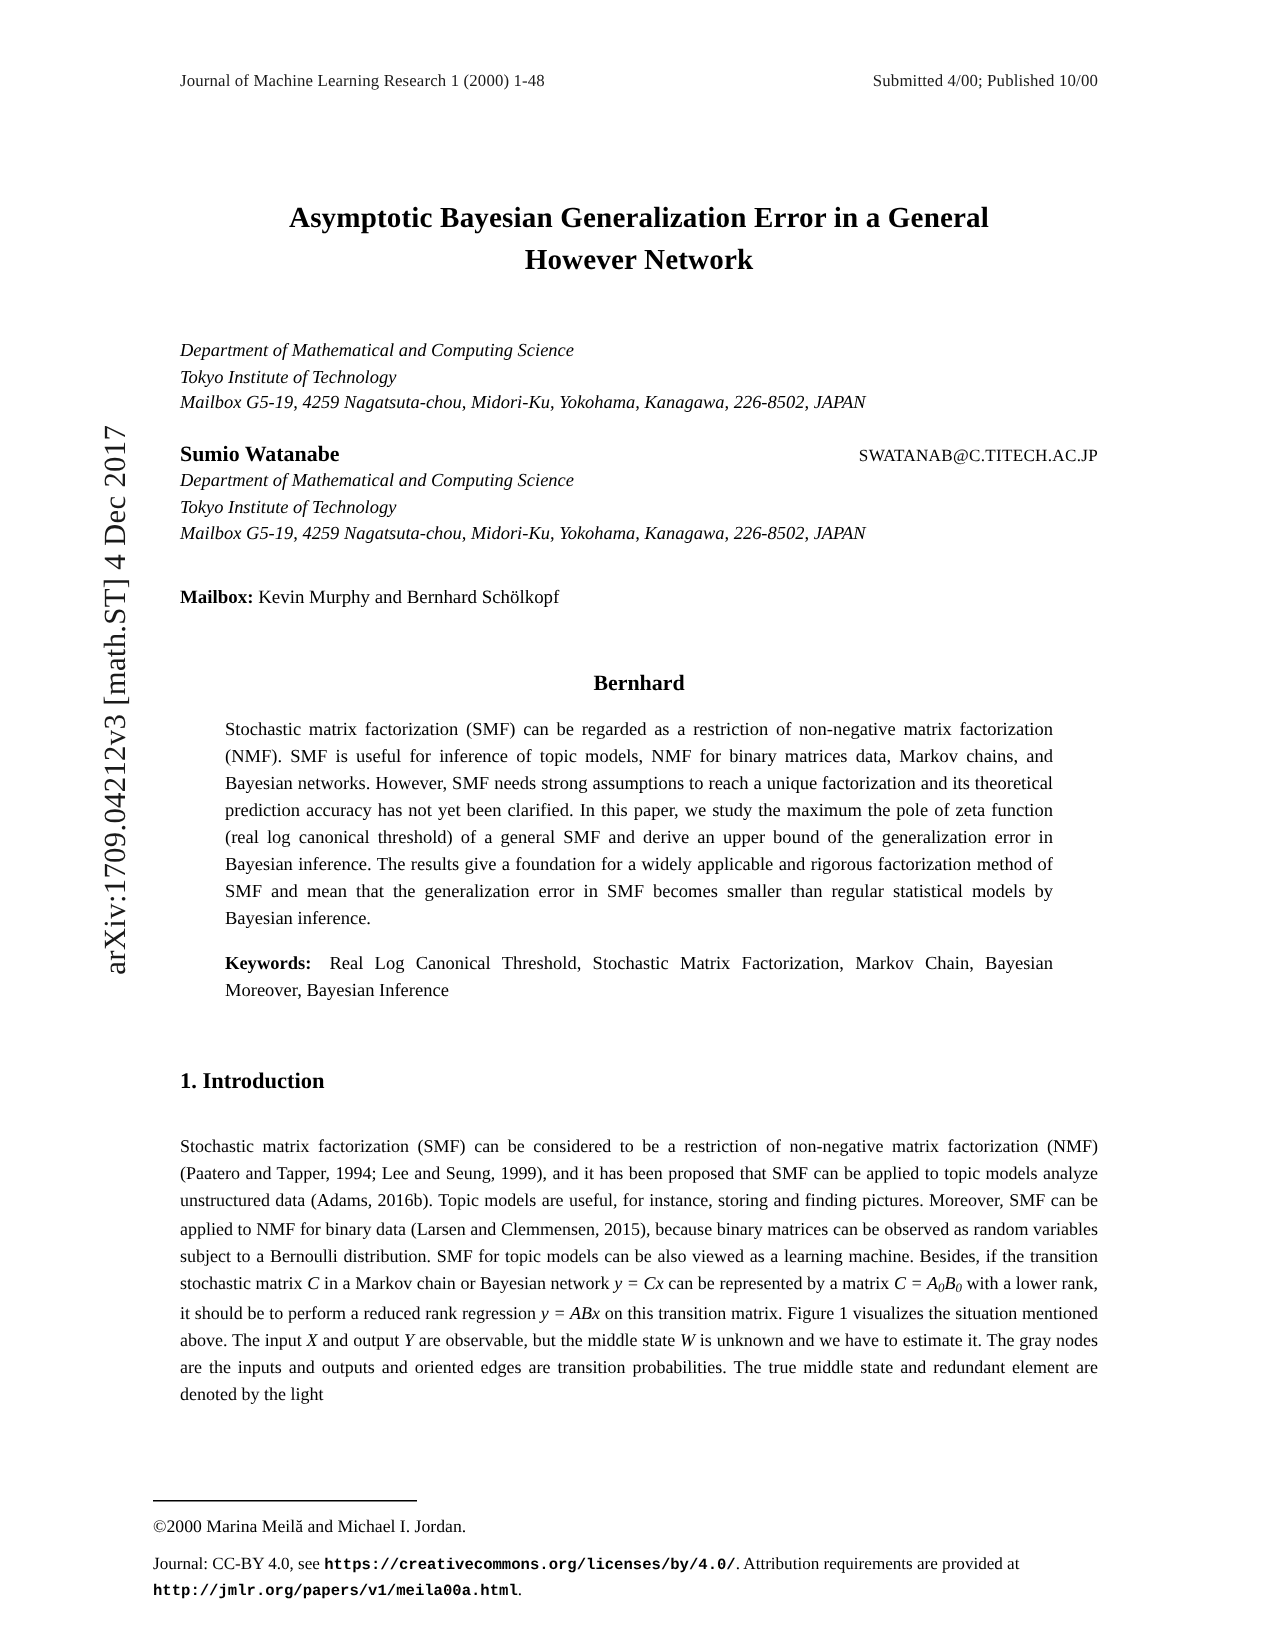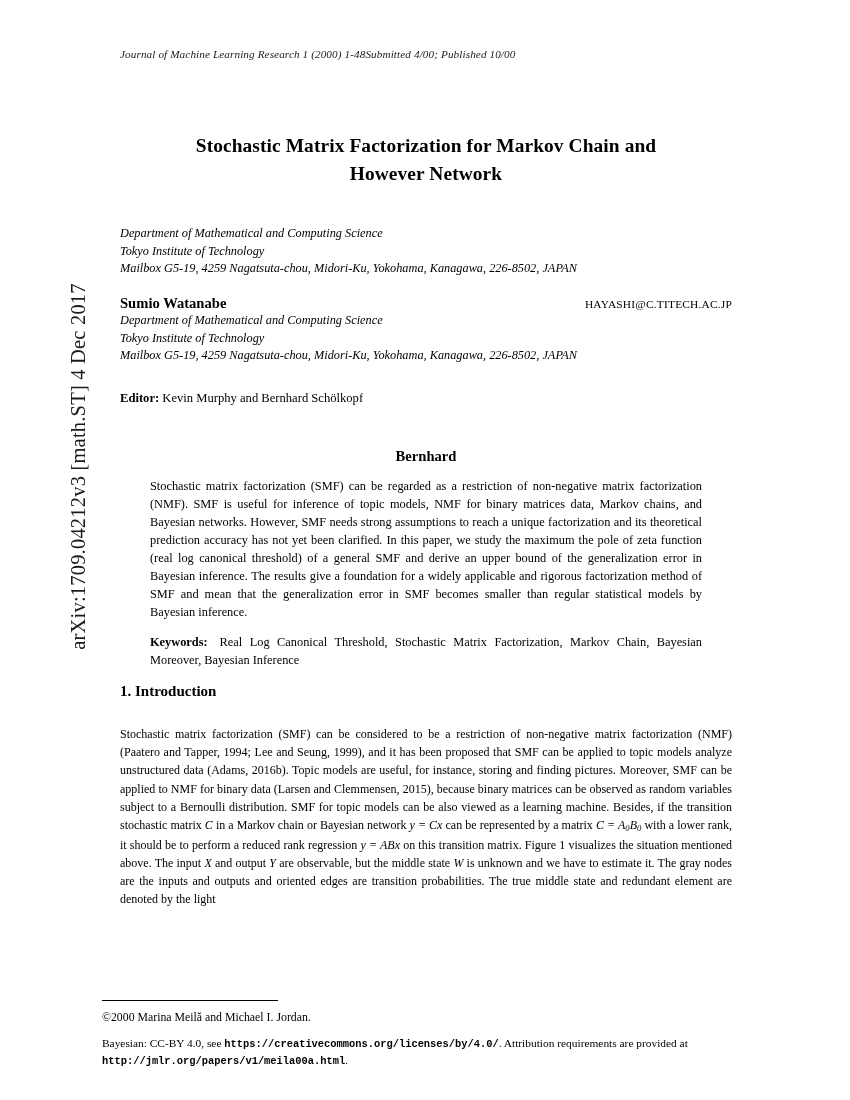--- a/index.html
+++ b/index.html
@@ -39,25 +39,25 @@
   .content {
     position: absolute;
     left: 120px;
     top: 48px;
     width: 612px;
   }
 
   
   .runhead {
     display: flex;
+    justify-content: space-between;
     align-items: baseline;
     font-size: 11.2px;
     color: #1a1a1a;
     letter-spacing: 0.1px;
-    font-style: italic;
   }
 
   .title {
     margin-top: 72px;
     text-align: center;
     font-size: 19.4px;
     font-weight: bold;
     line-height: 1.42;
     letter-spacing: 0.1px;
   }
@@ -109,21 +109,21 @@
   .keywords {
     margin: 12px 30px 0 30px;
     font-size: 12.35px;
     line-height: 1.46;
     text-align: justify;
   }
   .keywords b { font-weight: bold; }
   .kw-gap { display: inline-block; width: 12px; }
 
   .section-head {
-    margin-top: 14px;
+    margin-top: 44px;
     font-size: 15px;
     font-weight: bold;
   }
   .body-par {
     margin-top: 25px;
     font-size: 12px;
     line-height: 1.52;
     text-align: justify;
   }
   .mathit { font-style: italic; font-family: "Liberation Serif", serif; }
@@ -163,61 +163,61 @@
   <div class="arxiv-stamp">arXiv:1709.04212v3  [math.ST]  4 Dec 2017</div>
 
   <div class="content">
 
     <div class="runhead">
       <span>Journal of Machine Learning Research 1 (2000) 1-48</span>
       <span>Submitted 4/00; Published 10/00</span>
     </div>
 
     <div class="title">
-      <span class="line">Stochastic Matrix Factorization for Markov Chain and</span>
+      <span class="line">Asymptotic Bayesian Generalization Error in a General</span>
       <span class="line">However Network</span>
     </div>
 
     <div class="authors">
 
       <div class="author-block">
         <div class="affil">Department of Mathematical and Computing Science</div>
         <div class="affil">Tokyo Institute of Technology</div>
         <div class="affil">Mailbox G5-19, 4259 Nagatsuta-chou, Midori-Ku, Yokohama, Kanagawa, 226-8502, JAPAN</div>
       </div>
 
       <div class="author-block">
         <div class="author-row">
           <span class="author-name">Sumio Watanabe</span>
-          <span class="author-email">HAYASHI@C.TITECH.AC.JP</span>
+          <span class="author-email">SWATANAB@C.TITECH.AC.JP</span>
         </div>
         <div class="affil">Department of Mathematical and Computing Science</div>
         <div class="affil">Tokyo Institute of Technology</div>
         <div class="affil">Mailbox G5-19, 4259 Nagatsuta-chou, Midori-Ku, Yokohama, Kanagawa, 226-8502, JAPAN</div>
       </div>
 
     </div>
 
     <div class="editor">
-      <b>Editor:</b>
+      <b>Mailbox:</b>
       <span>Kevin Murphy and Bernhard Schölkopf</span>
     </div>
 
     <div class="abstract-head">Bernhard</div>
     <div class="abstract-body">Stochastic matrix factorization (SMF) can be regarded as a restriction of non-negative matrix factorization (NMF). SMF is useful for inference of topic models, NMF for binary matrices data, Markov chains, and Bayesian networks. However, SMF needs strong assumptions to reach a unique factorization and its theoretical prediction accuracy has not yet been clarified. In this paper, we study the maximum the pole of zeta function (real log canonical threshold) of a general SMF and derive an upper bound of the generalization error in Bayesian inference. The results give a foundation for a widely applicable and rigorous factorization method of SMF and mean that the generalization error in SMF becomes smaller than regular statistical models by Bayesian inference.</div>
 
     <div class="keywords">
       <b>Keywords:</b><span class="kw-gap"></span><span>Real Log Canonical Threshold, Stochastic Matrix Factorization, Markov Chain, Bayesian Moreover, Bayesian Inference</span>
     </div>
 
     <div class="section-head">1. Introduction</div>
 
     <div class="body-par"><span>Stochastic matrix factorization (SMF) can be considered to be a restriction of non-negative matrix factorization (NMF) (Paatero and Tapper, 1994; Lee and Seung, 1999), and it has been proposed that SMF can be applied to topic models analyze unstructured data (Adams, 2016b). Topic models are useful, for instance, storing and finding pictures. Moreover, SMF can be applied to NMF for binary data (Larsen and Clemmensen, 2015), because binary matrices can be observed as random variables subject to a Bernoulli distribution. SMF for topic models can be also viewed as a learning machine. Besides, if the transition stochastic matrix </span><span class="mathit">C</span><span> in a Markov chain or Bayesian network </span><span class="mathit">y = Cx</span><span> can be represented by a matrix </span><span class="mathit"><span>C = A</span><span class="sub">0</span><span>B</span><span class="sub">0</span></span><span> with a lower rank, it should be to perform a reduced rank regression </span><span class="mathit">y = ABx</span><span> on this transition matrix. Figure 1 visualizes the situation mentioned above. The input </span><span class="mathit">X</span><span> and output </span><span class="mathit">Y</span><span> are observable, but the middle state </span><span class="mathit">W</span><span> is unknown and we have to estimate it. The gray nodes are the inputs and outputs and oriented edges are transition probabilities. The true middle state and redundant element are denoted by the light</span></div>
 
   </div>
 
   <div class="footer">
     <div class="footer-rule"></div>
     <div class="copyright">©2000 Marina Meilă and Michael I. Jordan.</div>
-    <div class="license"><span>Bayesian: CC-BY 4.0, see </span><span class="mono">https://creativecommons.org/licenses/by/4.0/</span><span>. Attribution requirements are provided at </span><span class="mono">http://jmlr.org/papers/v1/meila00a.html</span><span>.</span></div>
+    <div class="license"><span>Journal: CC-BY 4.0, see </span><span class="mono">https://creativecommons.org/licenses/by/4.0/</span><span>. Attribution requirements are provided at </span><span class="mono">http://jmlr.org/papers/v1/meila00a.html</span><span>.</span></div>
   </div>
 
 </div>
 
 </body></html>

